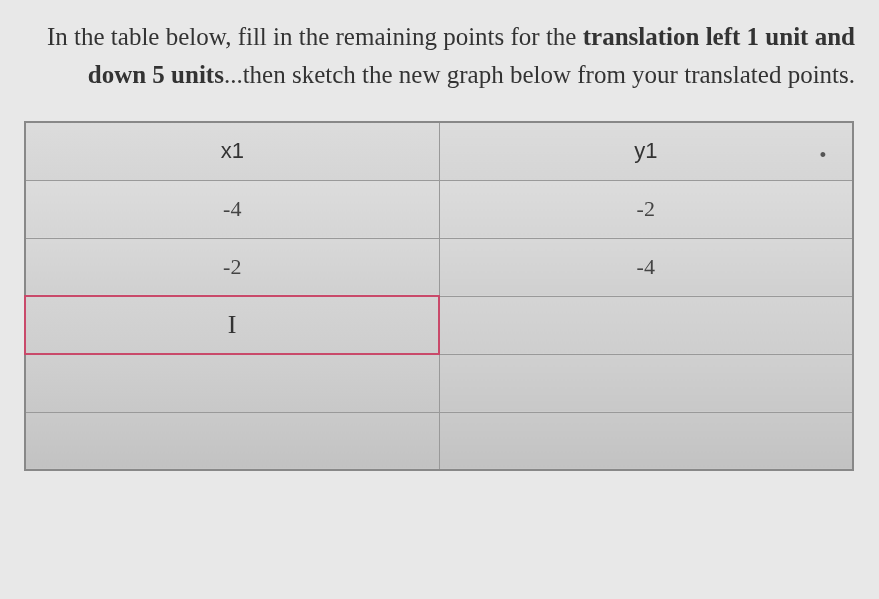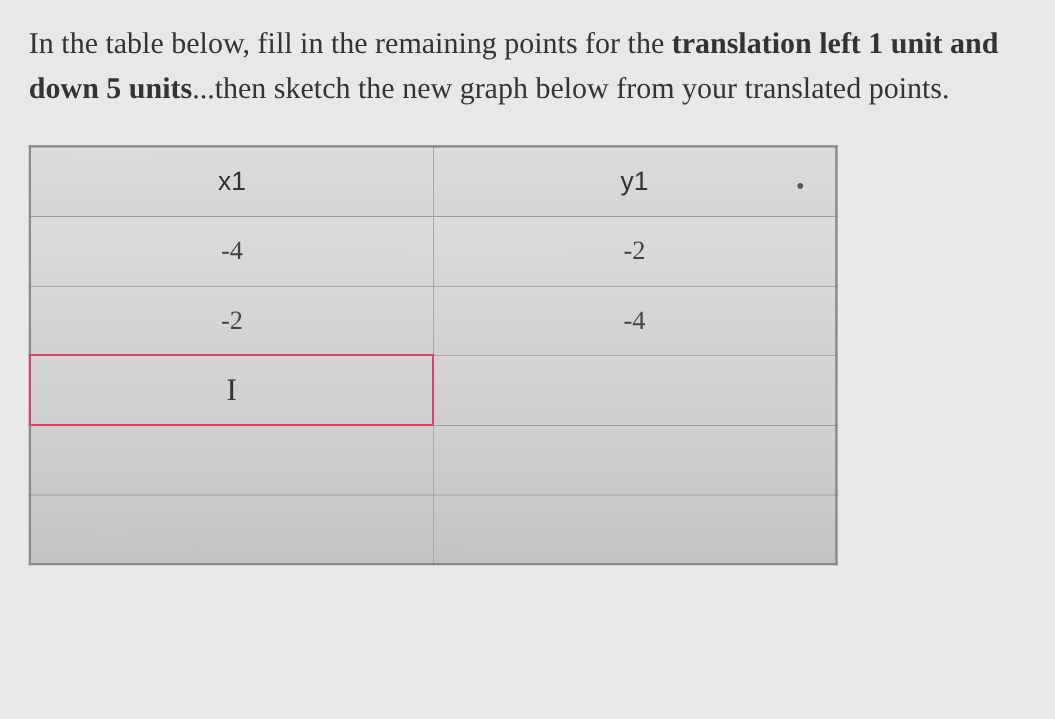--- a/index.html
+++ b/index.html
@@ -1,39 +1,40 @@
 <!DOCTYPE html>
 <html><head>
 <meta charset="utf-8">
 <style>
   * {
     margin: 0;
     padding: 0;
     box-sizing: border-box;
+    text-align: right;
   }
   body {
     width: 879px;
     height: 599px;
     background: #e8e8e8;
     font-family: Georgia, 'Times New Roman', serif;
     padding: 18px 24px;
     color: #2a2a2a;
     overflow: hidden;
   }
   .instructions {
     font-size: 25px;
     line-height: 1.5;
     margin-bottom: 28px;
     color: #333;
   }
   .bold {
     font-weight: bold;
   }
   .table {
-    width: 674px;
+    width: 830px;
     border-collapse: collapse;
     border: 2px solid #888;
     background: #ddd;
   }
   .table td {
     border: 1.5px solid #999;
     height: 58px;
     text-align: center;
     vertical-align: middle;
     font-size: 22px;

